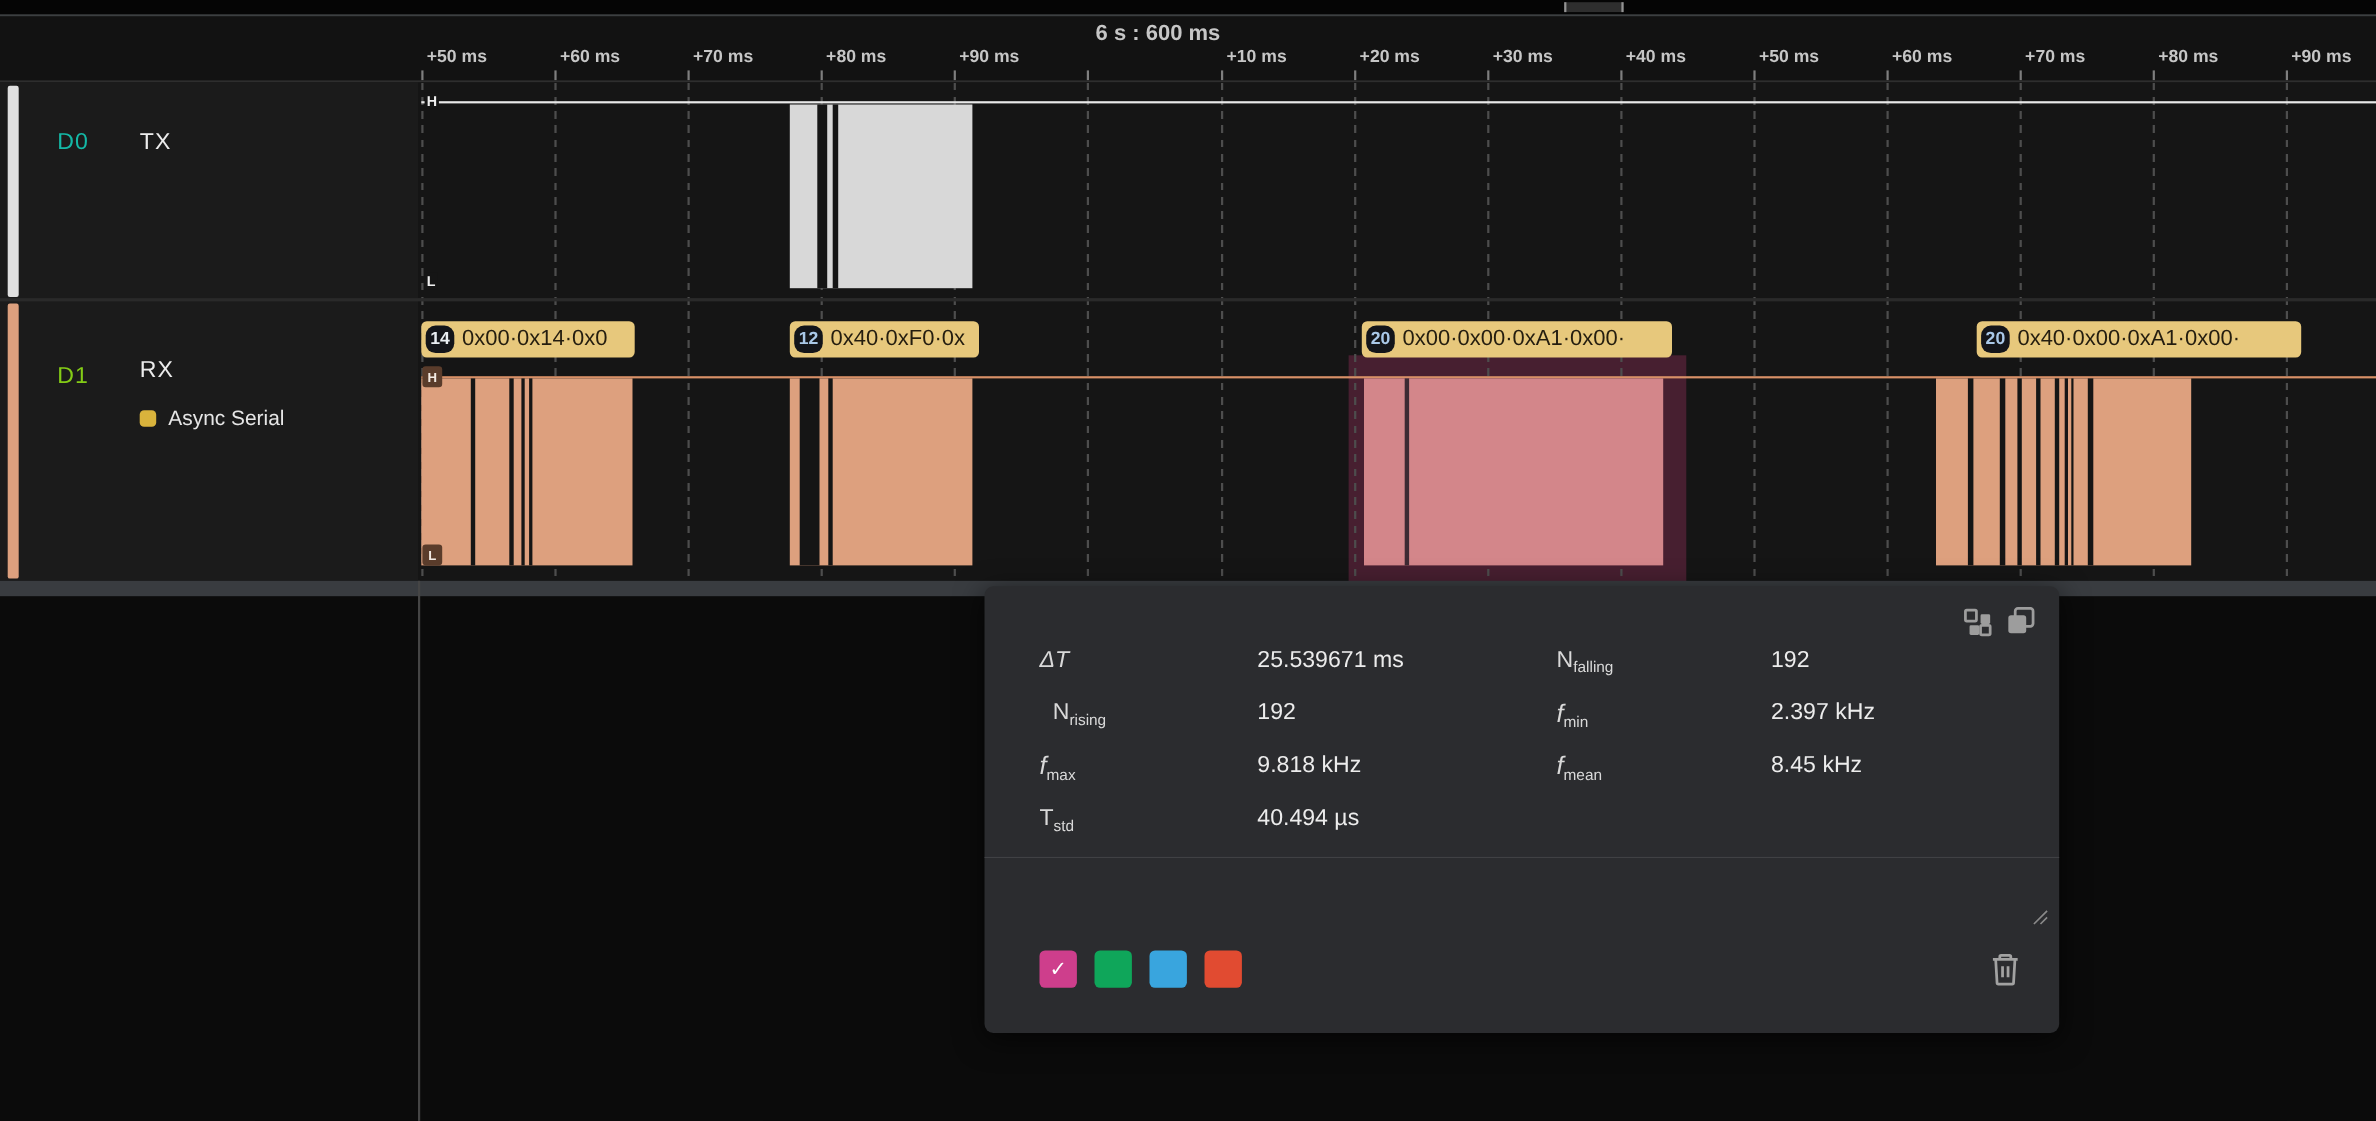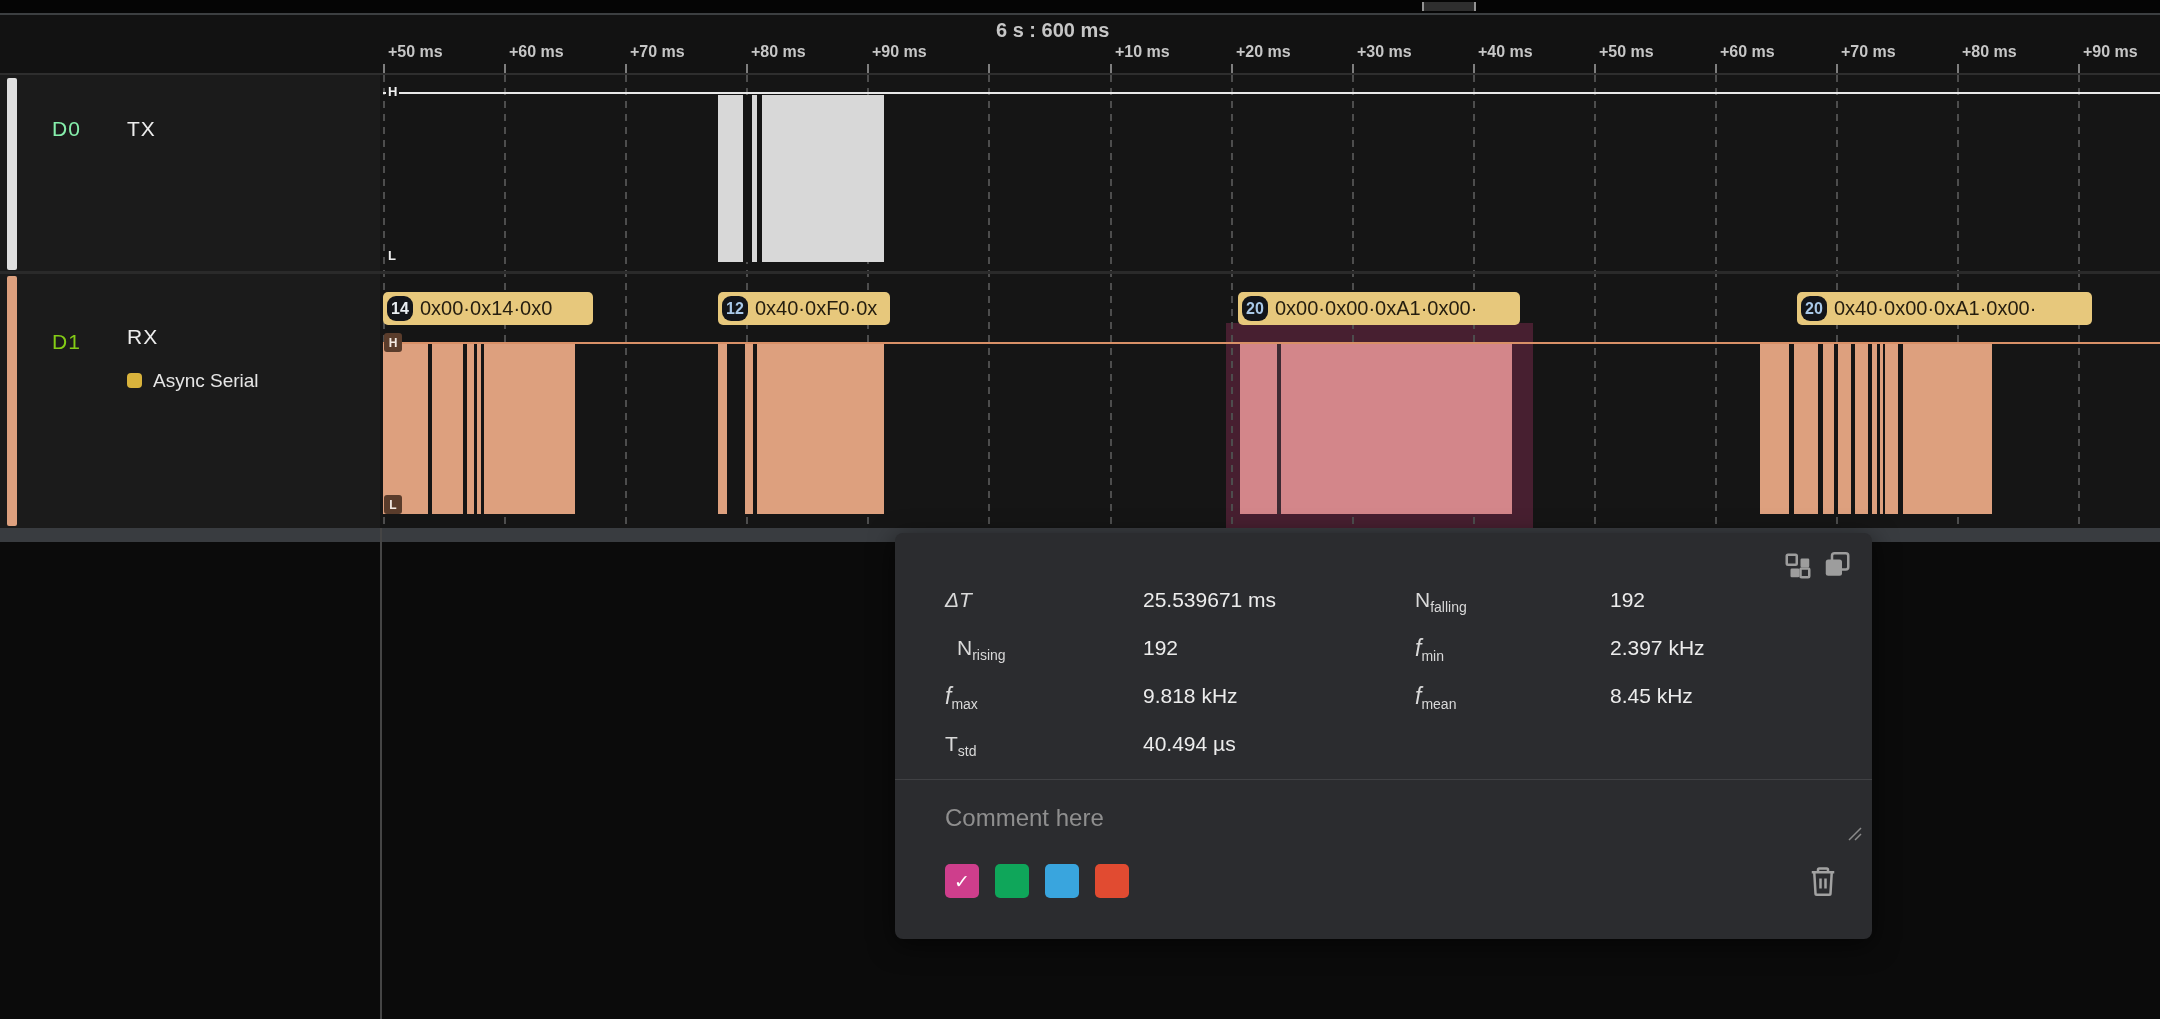--- a/index.html
+++ b/index.html
@@ -102,21 +102,21 @@
         <div class="tick-label" style="left: 2083px;">+90 ms</div>
         <div class="tick-mark" style="left: 2078px;"></div>
       </div>
   </div>
   <div id="ruler-sep"></div>
 
   <div id="wave-bg"></div>
   <div id="left-panel"></div>
 
   <div class="chan-bar" style="left:7px;top:78px;height:192px;background:#e0e0e0;"></div>
-  <div class="chan-id" style="top:117px;color:#86efac;">D0</div>
+  <div class="chan-id" style="top:117px;color:#14b8a6;">D0</div>
   <div class="chan-name" style="top:117px;">TX</div>
 
   <div class="chan-bar" style="left:7px;top:276px;height:250px;background:#dda07e;"></div>
   <div class="chan-id" style="top:330px;color:#84cc16;">D1</div>
   <div class="chan-name" style="top:325px;">RX</div>
   <div id="analyzer-row">
     <div id="analyzer-icon"></div>
     <div id="analyzer-label">Async Serial</div>
   </div>
 
@@ -163,21 +163,21 @@
         <div class="burst-gap" style="left: 91px; width: 4px; background: rgb(21, 21, 21);"></div>
         <div class="burst-gap" style="left: 108px; width: 4px; background: rgb(21, 21, 21);"></div>
         <div class="burst-gap" style="left: 117px; width: 3px; background: rgb(21, 21, 21);"></div>
         <div class="burst-gap" style="left: 123px; width: 2px; background: rgb(21, 21, 21);"></div>
         <div class="burst-gap" style="left: 138px; width: 5px; background: rgb(21, 21, 21);"></div>
       </div>
       <div class="hl-plain" style="left: 386px; top: 84px;">H</div>
       <div class="hl-plain" style="left: 386px; top: 248px;">L</div>
       <div class="hl-badge" style="left: 384px; top: 333px;">H</div>
       <div class="hl-badge" style="left: 384px; top: 495px;">L</div>
-      <div class="ann-bubble" style="left: 383px; width: 210px;">
+      <div class="ann-bubble" style="left: 383px; width: 194px;">
         <div class="ann-badge" style="color: rgb(232, 237, 242);">14</div>
         <div class="ann-text">0x00·0x14·0x0</div>
       </div>
       <div class="ann-bubble" style="left: 718px; width: 172px;">
         <div class="ann-badge" style="color: rgb(169, 200, 232);">12</div>
         <div class="ann-text">0x40·0xF0·0x</div>
       </div>
       <div class="ann-bubble" style="left: 1238px; width: 282px;">
         <div class="ann-badge" style="color: rgb(169, 200, 232);">20</div>
         <div class="ann-text">0x00·0x00·0xA1·0x00·</div>
@@ -227,23 +227,20 @@
       <div class="m-row" style="left: 1415px; top: 634px; width: 420px;">
         <div class="m-label italic" style="left: 0px;"><span class="base">f</span><span class="sub">min</span></div>
         <div class="m-value" style="left: 195px;">2.397 kHz</div>
       </div>
       <div class="m-row" style="left: 1415px; top: 682px; width: 420px;">
         <div class="m-label italic" style="left: 0px;"><span class="base">f</span><span class="sub">mean</span></div>
         <div class="m-value" style="left: 195px;">8.45 kHz</div>
       </div>
     </div>
   <div id="popup-divider"></div>
-  <div id="comment-box">
-    <div id="comment-placeholder">Comment here</div>
-  </div>
   <svg id="resize-grip">
     <path d="M16 4 L4 16 M16 10 L10 16" stroke="#8a8a8a" stroke-width="1.5" fill="none"></path>
   </svg>
   <div id="swatch-row">
       <div class="swatch" style="left: 945px; background: rgb(206, 62, 140);">✓</div>
       <div class="swatch" style="left: 995px; background: rgb(15, 166, 90);"></div>
       <div class="swatch" style="left: 1045px; background: rgb(57, 165, 222);"></div>
       <div class="swatch" style="left: 1095px; background: rgb(225, 75, 49);"></div>
     </div>
   <svg id="trash-btn" viewBox="0 0 24 26" fill="none" stroke="#a2a2a2" stroke-width="2">

